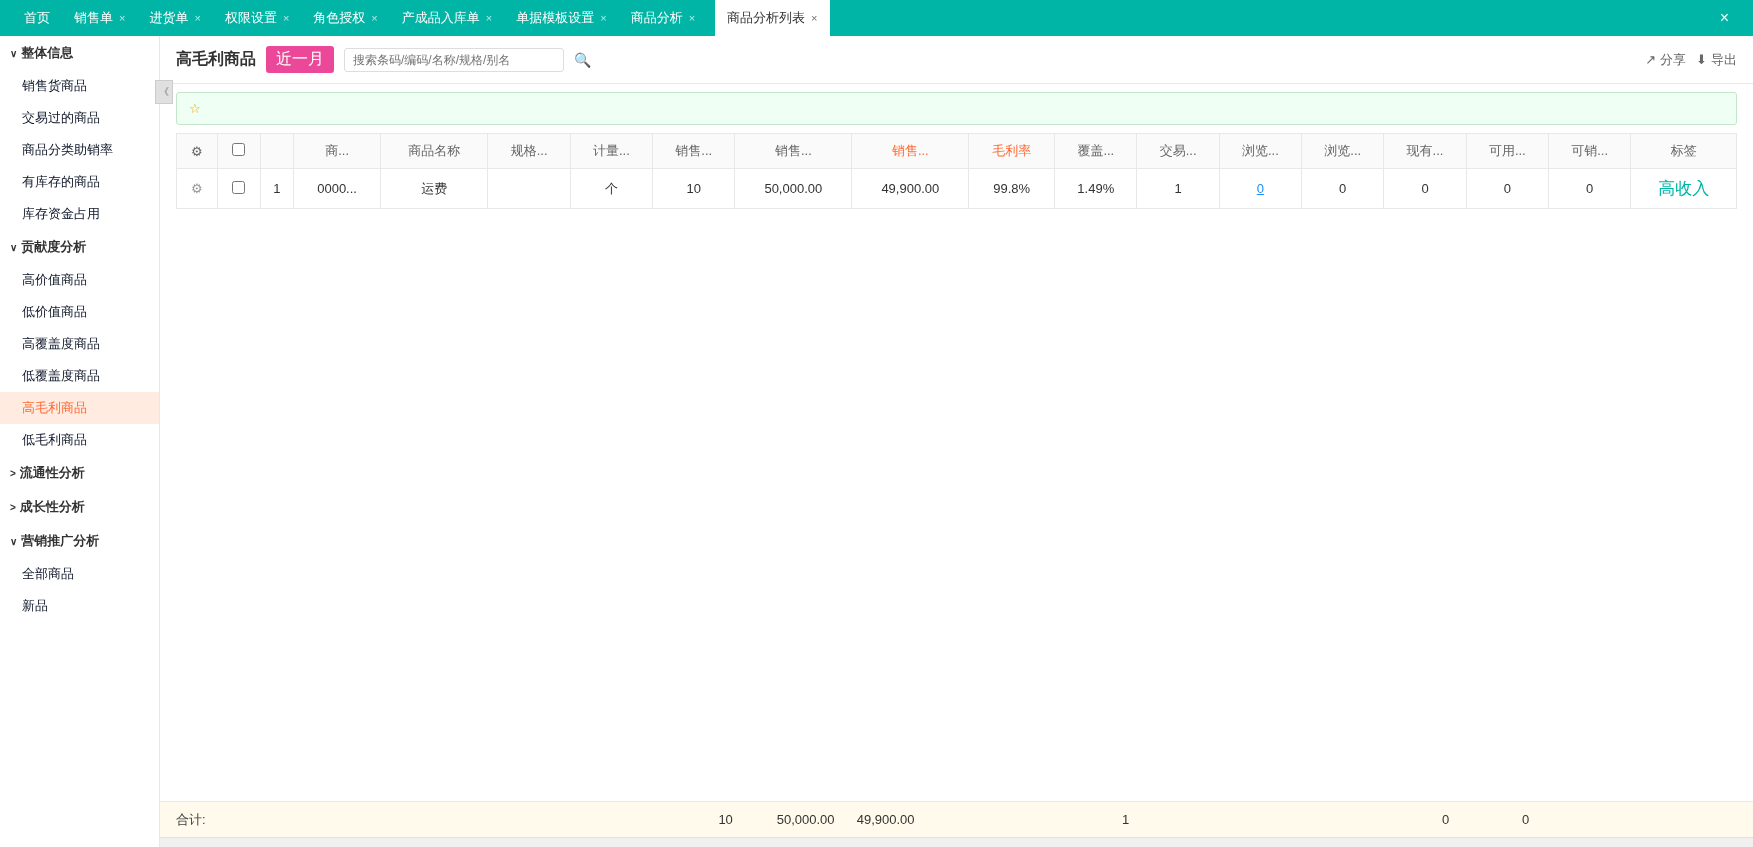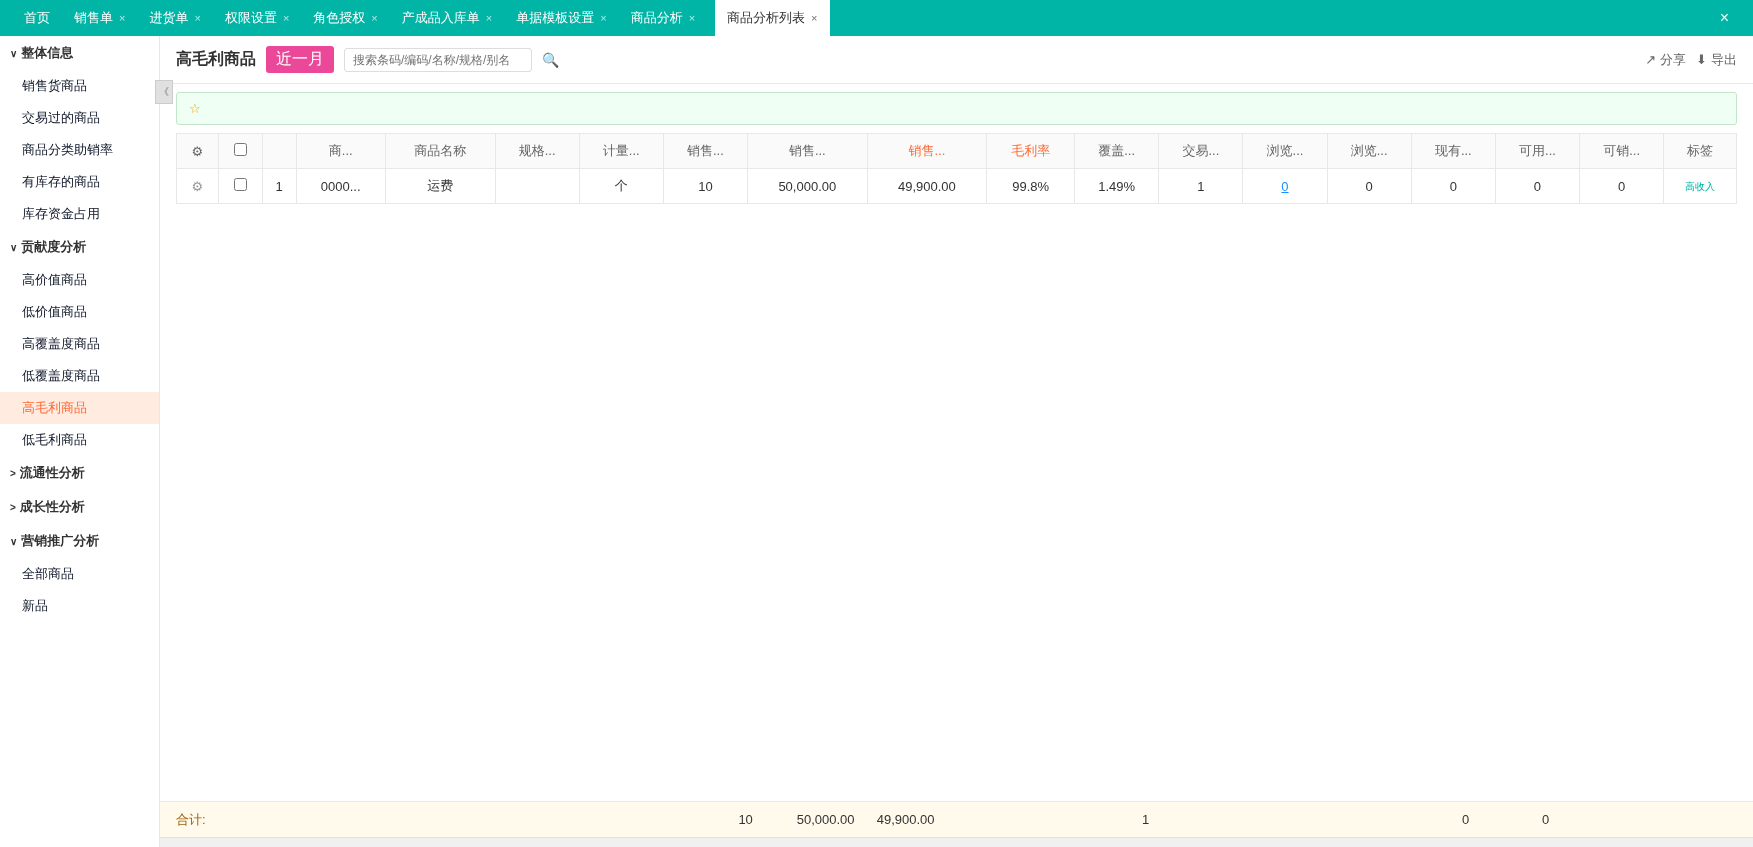--- a/index.html
+++ b/index.html
@@ -114,21 +114,21 @@
       padding: 3px 10px;
       border-radius: 3px;
       cursor: pointer;
       font-size: 16px;
       font-family: Liberation Serif, serif;
     }
     .search-input {
       border: 1px solid #ddd;
       padding: 4px 8px;
       border-radius: 3px;
-      width: 188px;
+      width: 220px;
       font-size: 12px;
       outline: none;
     }
     .search-icon-btn {
       background: none;
       border: none;
       cursor: pointer;
       color: #999;
       font-size: 14px;
     }
@@ -188,35 +188,35 @@
       background: #fafafa;
       z-index: 1;
     }
     td {
       border: 1px solid #e8e8e8;
       padding: 8px 6px;
       text-align: center;
       color: #333;
       white-space: nowrap;
     }
-    .tag-high { color: #00b5a5; font-size: 10px; }
+    .tag-high { color: #00b5a5; font-size: 17px; }
     .link-text { color: #1890ff; text-decoration: underline; cursor: pointer; }
 
     
     .footer-summary {
       background: #fffaeb;
       border-top: 1px solid #e8e8e8;
       padding: 8px 16px;
       display: flex;
       align-items: center;
       font-size: 12px;
       color: #333;
       min-height: 36px;
     }
-    .footer-label { color: #a16207; margin-right: 20px; }
+    .footer-label { color: #404040; }
     .footer-cells {
       display: flex;
       flex: 1;
       gap: 0;
     }
     .footer-cell {
       min-width: 80px;
       text-align: center;
       padding: 0 6px;
     }

